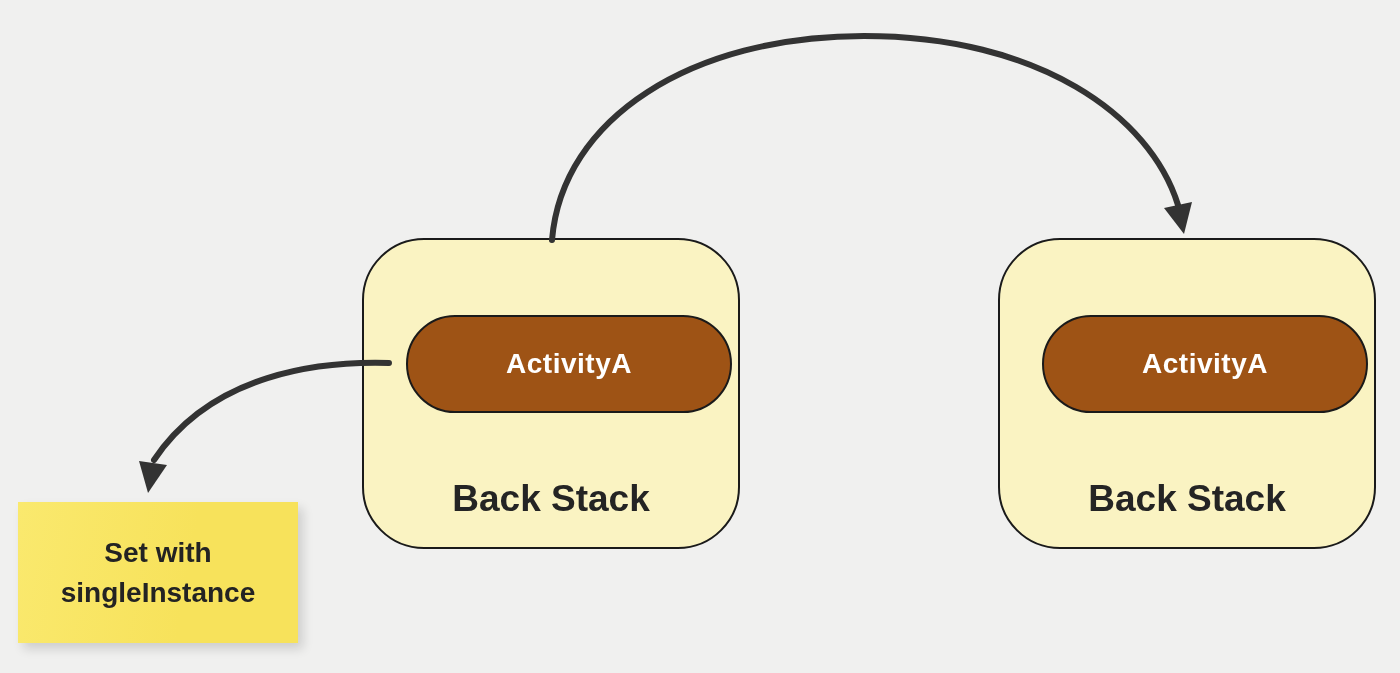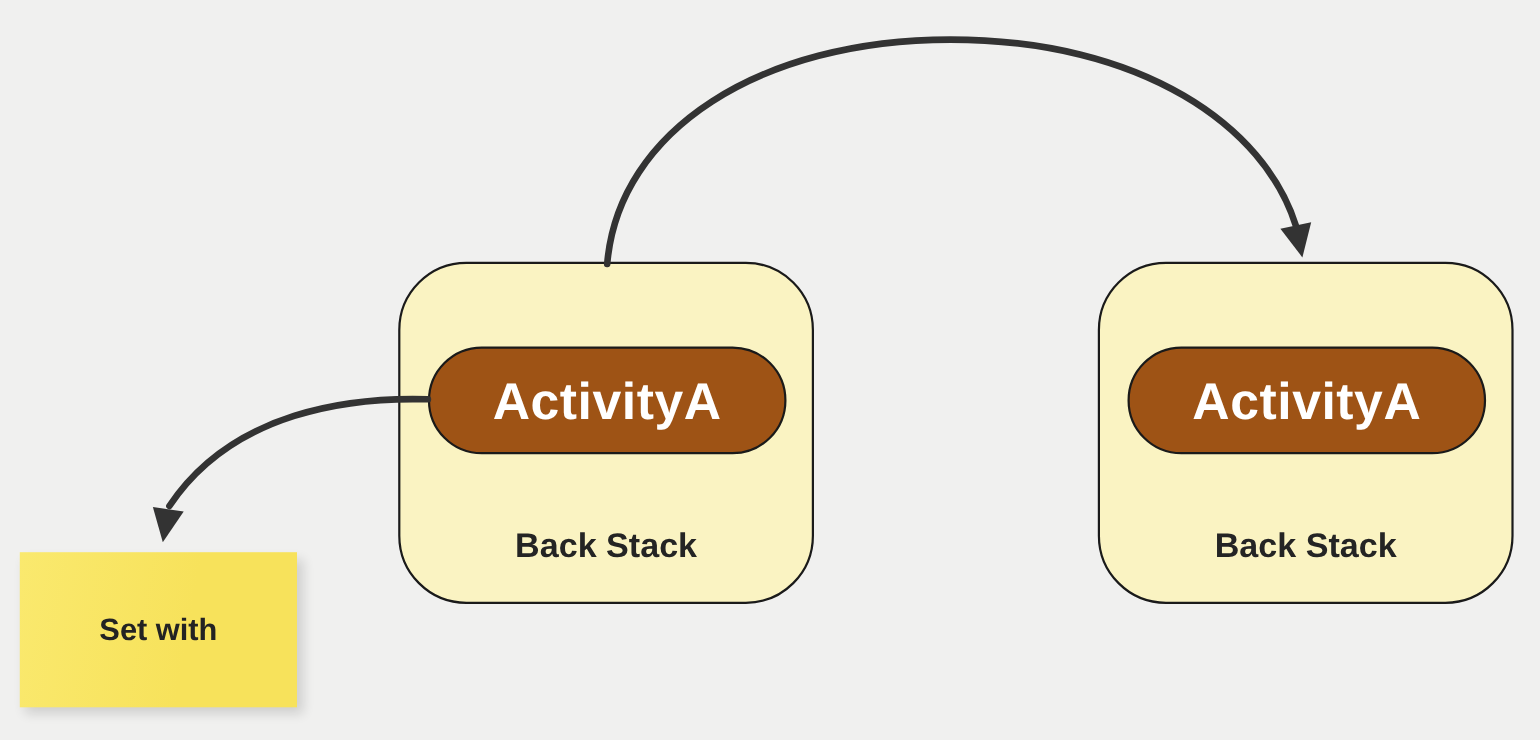--- a/index.html
+++ b/index.html
@@ -24,50 +24,50 @@
     background: var(--node_fill, #FAF3C2);
     border: 2px solid var(--node_border, #1A1A1A);
     border-radius: 62px;
     box-sizing: border-box;
   }
   .task-box.left  { left: 362px; top: 238px; }
   .task-box.right { left: 998px; top: 238px; }
   .activity-pill {
     position: absolute;
     top: 75px;
-    left: 25px;
+    left: 42px;
     width: 326px;
     height: 98px;
     background: var(--activity_fill, #9E5315);
     border: 2px solid var(--node_border, #1A1A1A);
     border-radius: 49px;
     box-sizing: border-box;
     display: flex;
     align-items: center;
     justify-content: center;
     color: var(--activity_text, #FFFFFF);
-    font-size: 47px;
+    font-size: 28px;
     font-weight: bold;
     letter-spacing: 0.5px;
   }
   .stack-label {
     position: absolute;
     left: 0;
     top: 238px;
     width: 100%;
     text-align: center;
     color: var(--label_text, #242424);
-    font-size: 31px;
+    font-size: 37px;
     font-weight: bold;
   }
   .sticky-note {
     position: absolute;
     left: 18px;
     top: 502px;
-    width: 252px;
+    width: 280px;
     height: 141px;
     background: linear-gradient(100deg, var(--note_bg_light, #FAE96E) 0%, var(--note_bg, #F7E25B) 60%);
     box-shadow: 5px 6px 10px rgba(0,0,0,0.14);
     display: flex;
     flex-direction: column;
     align-items: center;
     justify-content: center;
     color: var(--note_text, #232323);
     font-size: 28px;
     line-height: 40px;
@@ -103,20 +103,21 @@
     <div class="stack-label">Back Stack</div>
   </div>
 
   <div class="task-box right">
     <div class="activity-pill">ActivityA</div>
     <div class="stack-label">Back Stack</div>
   </div>
 
   <div class="sticky-note">
     <span>Set with</span>
+    <span>singleInstance</span>
   </div>
 
   <svg class="arrow-layer" viewBox="0 0 1400 673" xmlns="http://www.w3.org/2000/svg">
 
     <g>
       <path class="arrow-path" d="M 552 240 C 562 118 692 36 864 36 C 1038 36 1150 115 1178 205"></path>
       <polygon class="arrow-head" points="1164,208 1192,202 1184,234"></polygon>
     </g>
 
     <g>

